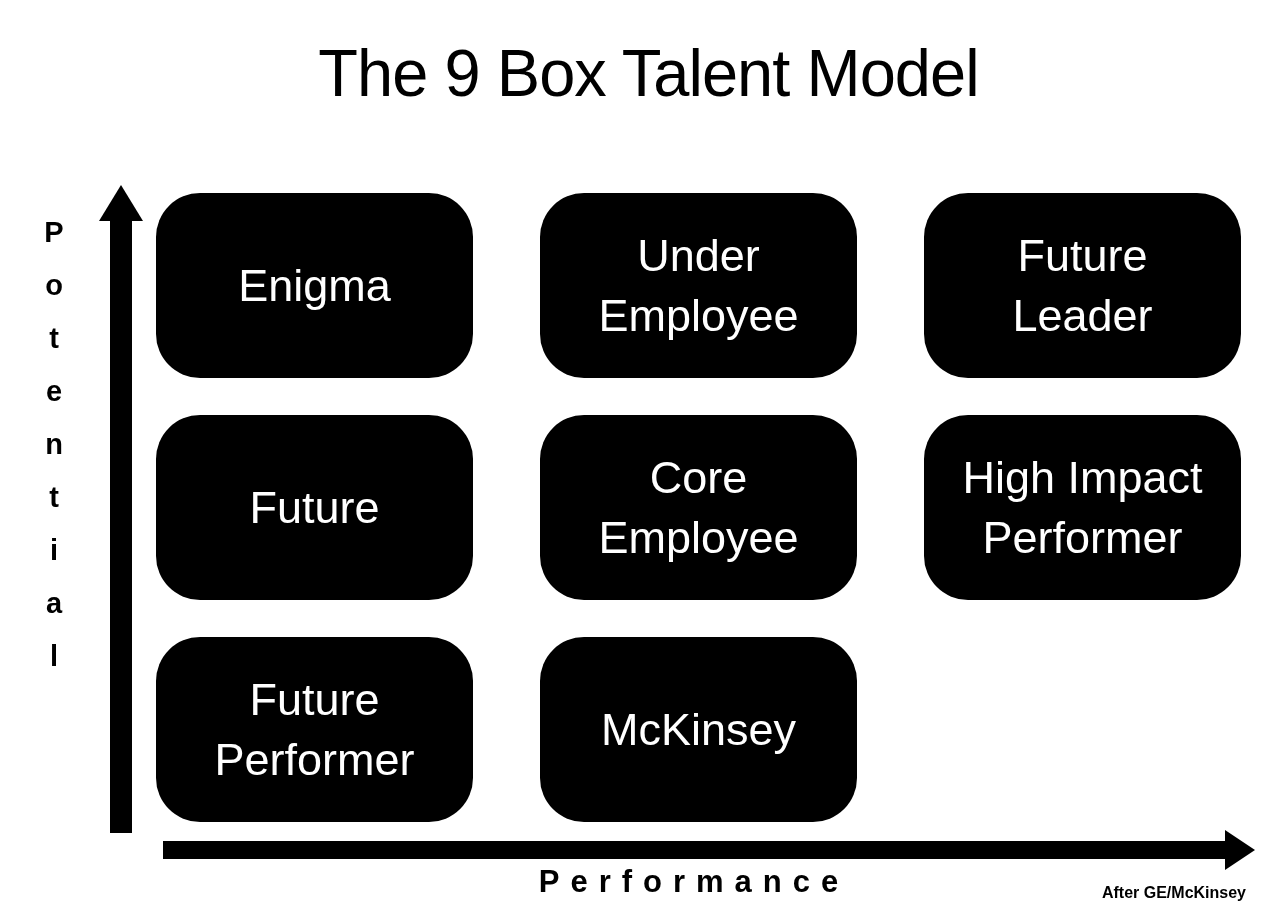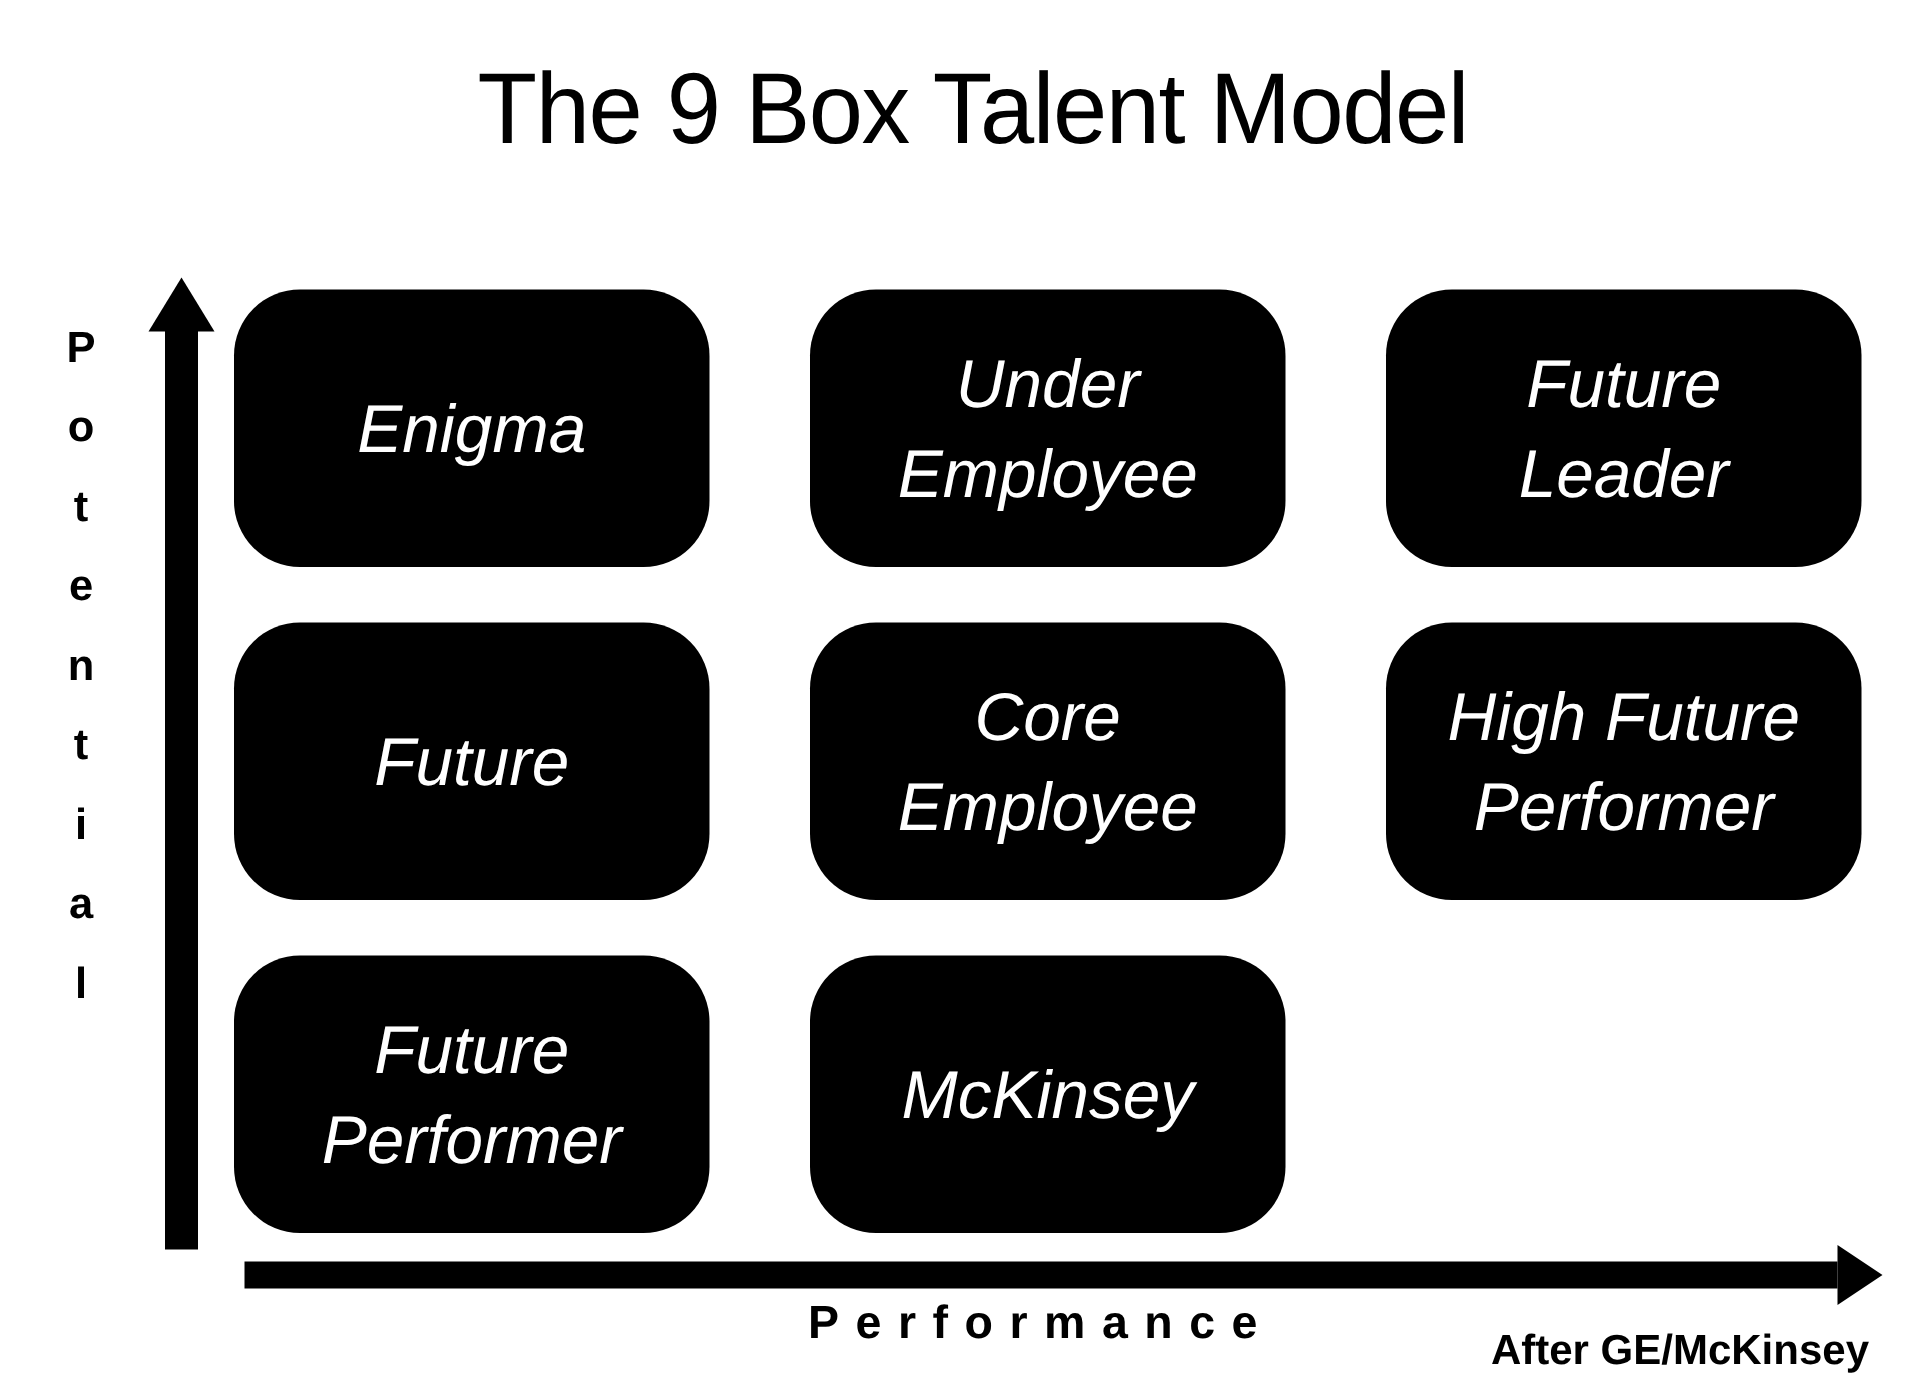--- a/index.html
+++ b/index.html
@@ -74,21 +74,20 @@
   
   .matrix {
     position: absolute;
     left: 145px; top: 193px;
     width: 1085px; height: 629px;
     display: grid;
     grid-template-columns: 317px 317px 317px;
     grid-template-rows: 185px 185px 185px;
     column-gap: 67px;
     row-gap: 37px;
-    font-style: italic;
   }
   .box {
     background: #000000;
     border-radius: 44px;
     color: #ffffff;
     display: flex;
     align-items: center;
     justify-content: center;
     text-align: center;
     font-size: 45px;
@@ -106,21 +105,21 @@
     font-size: 31px;
     font-weight: 700;
     letter-spacing: 11px;
     color: #000;
   }
 
   
   .attribution {
     position: absolute;
     top: 884px; right: 40px;
-    font-size: 28px;
+    font-size: 16px;
     font-weight: 700;
     color: #000;
     white-space: nowrap;
   }
 </style>
 </head>
 <body>
 
 <div class="stage">
 
@@ -135,21 +134,21 @@
 
   <div class="matrix">
     <div class="box">Enigma</div>
     <div class="box">Under
 Employee</div>
     <div class="box">Future
 Leader</div>
     <div class="box">Future</div>
     <div class="box">Core
 Employee</div>
-    <div class="box">High Future
+    <div class="box">High Impact
 Performer</div>
     <div class="box">Future
 Performer</div>
     <div class="box">McKinsey</div>
   </div>
 
   <div>
     <div class="h-arrow-shaft"></div>
     <div class="h-arrow-head"></div>
   </div>

